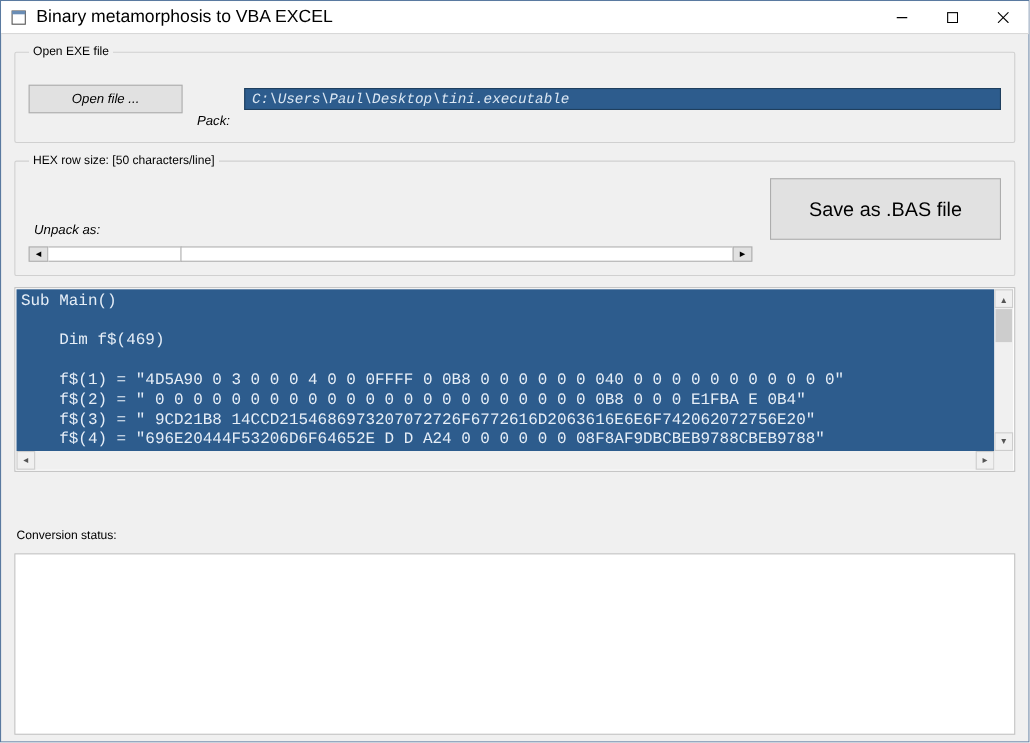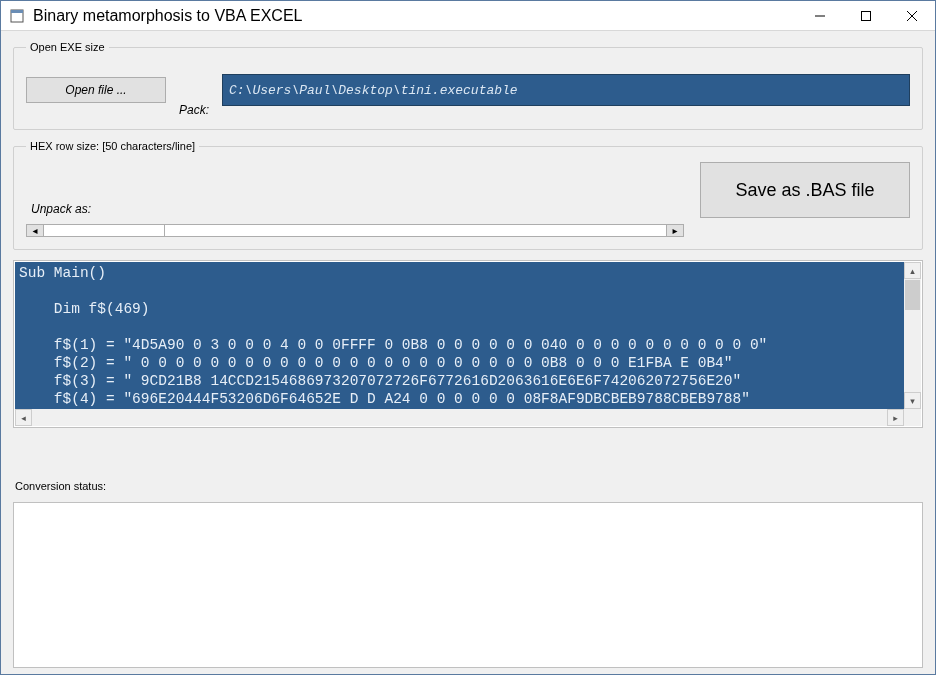--- a/index.html
+++ b/index.html
@@ -76,21 +76,21 @@
       border: 1px solid #adadad;
       font-size: 12px;
       display: flex;
       align-items: center;
       justify-content: center;
       min-width: 140px;
     }
     .lbl { font-size: 12px; color: #000; white-space: nowrap; margin-top: 40px; }
     .field {
       flex: 1;
-      height: 32px;
+      height: 20px;
       background: #2d5c8d;
       color: #dbe7f3;
       border: 1px solid #1f3f5e;
       padding: 2px 6px;
       font-family: "Courier New", monospace;
       font-size: 13px;
       display: flex;
       align-items: center;
     }
     .hex-row2 {
@@ -238,21 +238,21 @@
       <svg width="10" height="10" viewBox="0 0 10 10">
           <line x1="0" y1="0" x2="10" y2="10" stroke="#000" stroke-width="1"></line>
           <line x1="10" y1="0" x2="0" y2="10" stroke="#000" stroke-width="1"></line>
         </svg>
     </div>
   </div>
 
   <div class="content">
 
     <fieldset>
-      <legend>Open EXE size</legend>
+      <legend>Open EXE file</legend>
       <div class="row">
         <div class="btn">Open file ...</div>
         <div class="lbl">Pack:</div>
         <div class="field">C:\Users\Paul\Desktop\tini.executable</div>
       </div>
     </fieldset>
 
     <fieldset>
       <legend>HEX row size: [50 characters/line]</legend>
       <div class="hex-inner-flex">

